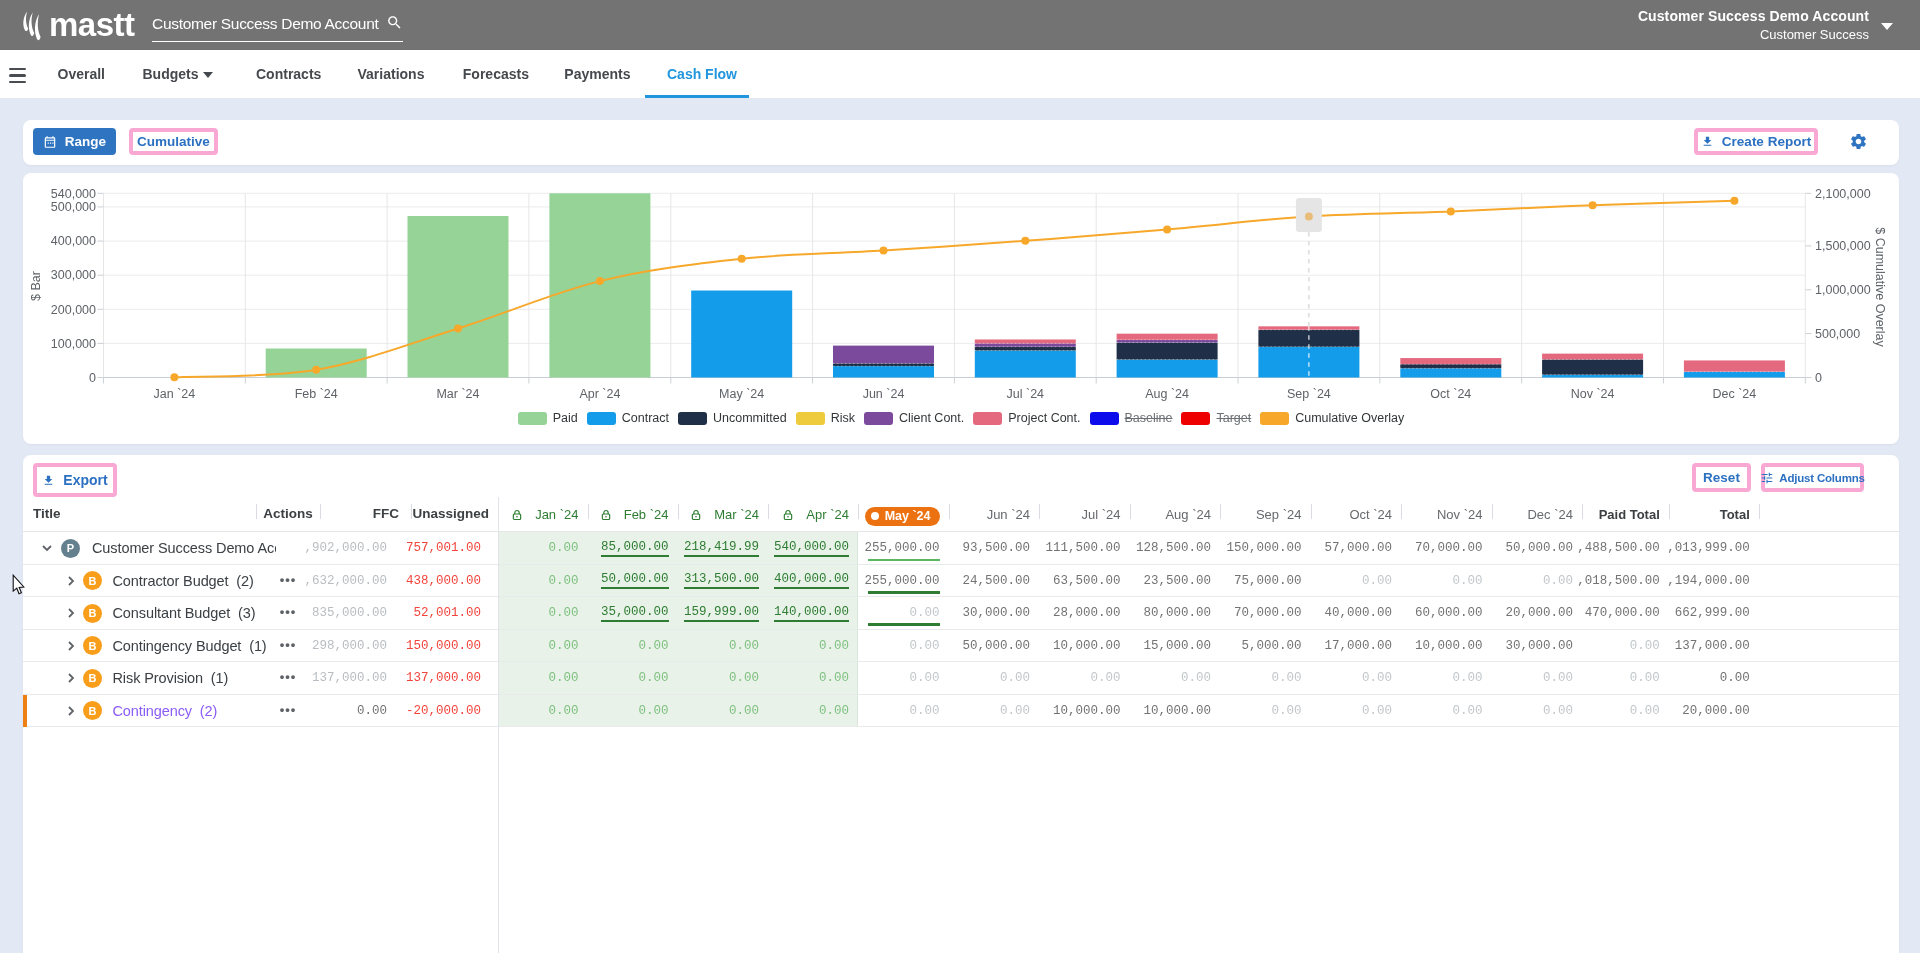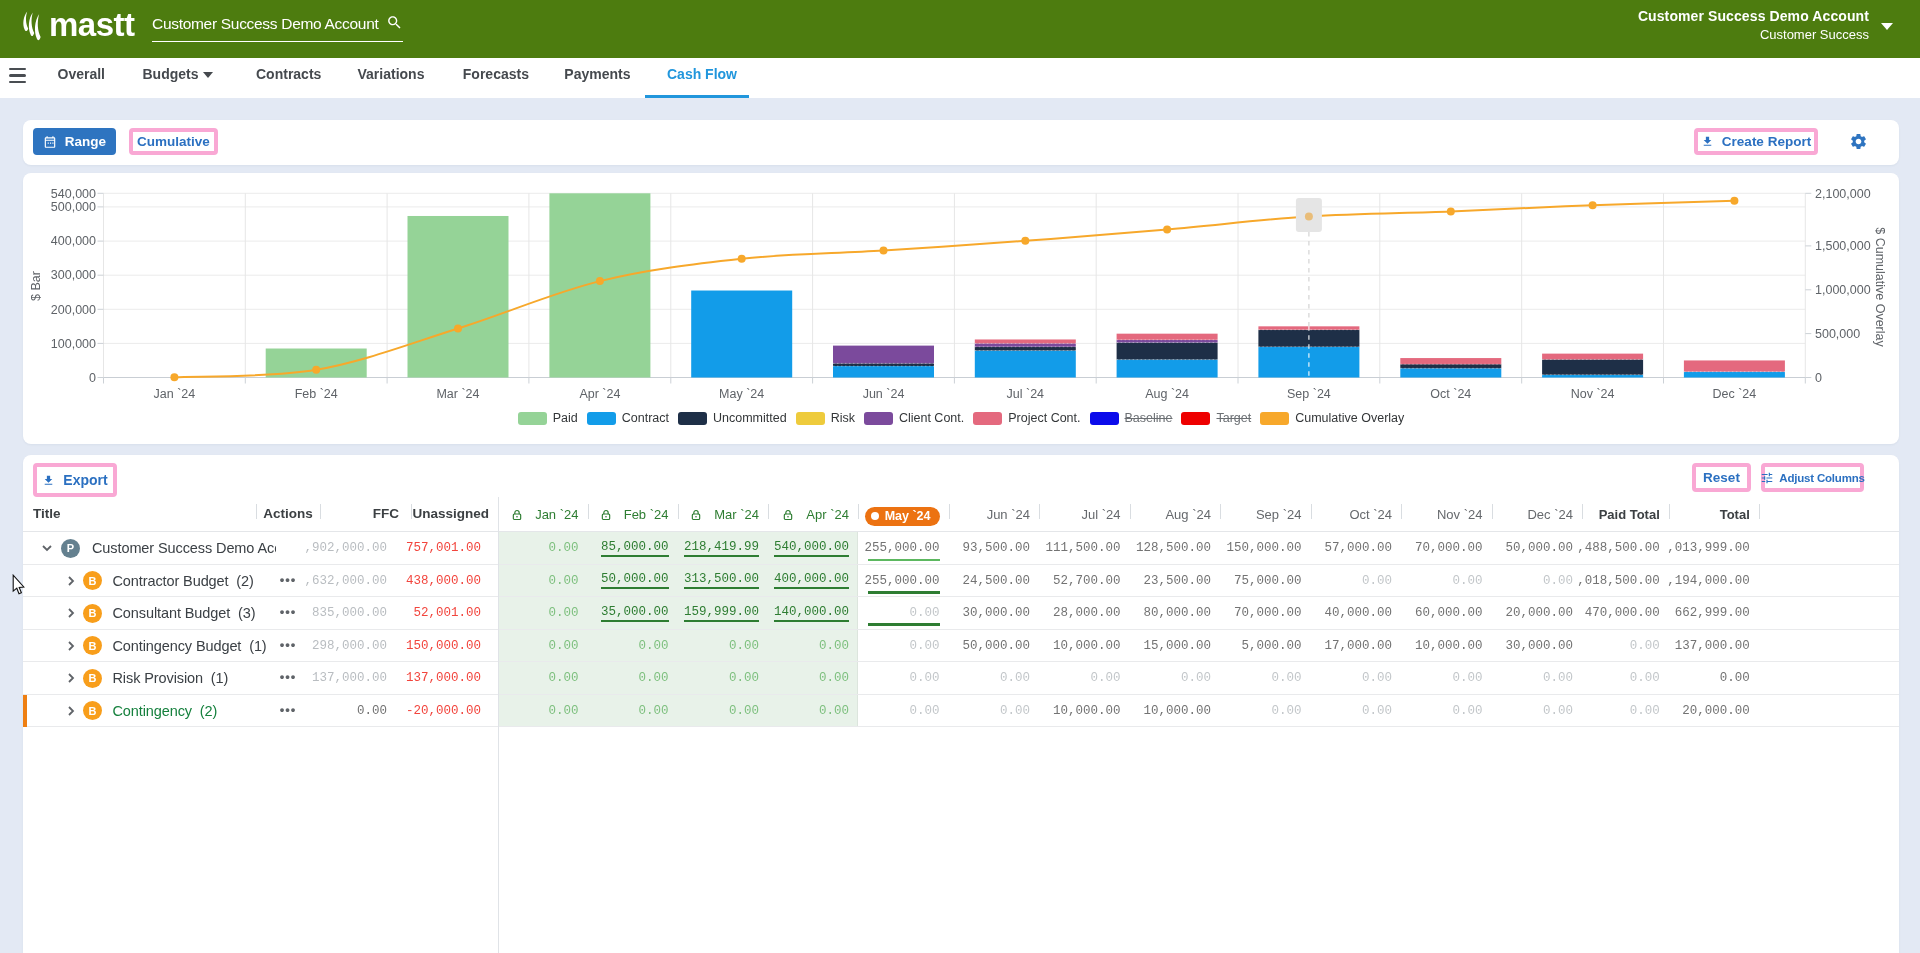--- a/index.html
+++ b/index.html
@@ -1,18 +1,18 @@
 <!DOCTYPE html>
 <html><head><meta charset="utf-8"><style>
 
 *{margin:0;padding:0;box-sizing:border-box}
 html,body{width:1920px;height:953px;overflow:hidden;background:#e3e9f4;
   font-family:"Liberation Sans",sans-serif;-webkit-font-smoothing:antialiased}
 .mono{font-family:"Liberation Mono",monospace}
-.nav{position:absolute;left:0;top:0;width:1920px;height:58px;background:#4d7c0f;z-index:5}
+.nav{position:absolute;left:0;top:0;width:1920px;height:50px;background:#737373;z-index:5}
 .logo{position:absolute;left:22px;top:8px;display:flex;align-items:center}
 .logow{color:#fff;font-size:33px;font-weight:700;letter-spacing:-0.5px;line-height:33px}
 .srch{position:absolute;left:152px;top:6px;width:251px;height:36px;border-bottom:1.5px solid #fff;color:#fff;
   font-size:15.5px;font-weight:500;letter-spacing:-0.3px;display:flex;align-items:center;white-space:nowrap}
 .srch svg{position:absolute;right:0;top:8px}
 .acct{position:absolute;right:51px;top:7px;text-align:right;color:#fff}
 .acct .l1{font-size:14px;font-weight:700;line-height:19px;letter-spacing:0.1px}
 .acct .l2{font-size:13px;font-weight:400;line-height:18px}
 .caret{position:absolute;right:27px;top:23px;width:0;height:0;border-left:6.5px solid transparent;
   border-right:6.5px solid transparent;border-top:7px solid #fff}
@@ -377,21 +377,21 @@
       </div>
 <div class="cell mono gd gu" style="left:654.5px;width:90.5px">
         <span>313,500.00</span>
       </div>
 <div class="cell mono gd gu" style="left:745px;width:90px">
         <span>400,000.00</span>
       </div>
 <div class="cell mono dk" style="left:835px;width:90.5px">255,000.00</div>
 <div style="position:absolute;left:844.5px;top:26px;width:72px;height:3px;background:#2e7d32"></div>
 <div class="cell mono dk" style="left:925.5px;width:90.5px">24,500.00</div>
-<div class="cell mono dk" style="left:1016px;width:90.5px">52,700.00</div>
+<div class="cell mono dk" style="left:1016px;width:90.5px">63,500.00</div>
 <div class="cell mono dk" style="left:1106.5px;width:90.5px">23,500.00</div>
 <div class="cell mono dk" style="left:1197px;width:90.5px">75,000.00</div>
 <div class="cell mono zz" style="left:1287.5px;width:90.5px">0.00</div>
 <div class="cell mono zz" style="left:1378px;width:90.5px">0.00</div>
 <div class="cell mono zz" style="left:1468.5px;width:90.5px">0.00</div>
 <div class="cell mono dk" style="left:1559px;width:86.8px">,018,500.00</div>
 <div class="cell mono dk" style="left:1645.8px;width:90px">,194,000.00</div>
 </div>
 <div class="row" style="top:142.0px">
 <svg width="12" height="12" viewBox="0 0 12 12" style="position:absolute;left:42px;top:10px">
@@ -471,21 +471,21 @@
 <div class="cell mono zz" style="left:1468.5px;width:90.5px">0.00</div>
 <div class="cell mono zz" style="left:1559px;width:86.8px">0.00</div>
 <div class="cell mono dk" style="left:1645.8px;width:90px">0.00</div>
 </div>
 <div class="row" style="top:239.5px">
 <div style="position:absolute;left:0;top:0;width:4px;height:32.5px;background:#ee7f12"></div>
 <svg width="12" height="12" viewBox="0 0 12 12" style="position:absolute;left:42px;top:10px">
         <path d="M4 2 L8 6 L4 10" fill="none" stroke="#5f6368" stroke-width="1.8"></path>
       </svg>
 <div class="circ" style="position:absolute;left:60px;top:6.5px;background:#f89e1b">B</div>
-<div class="title" style="left:89.5px;width:163px;overflow:hidden;white-space:nowrap;font-size:14.5px;letter-spacing:-0.1px;color:#15803d">Contingency&nbsp; (2)</div>
+<div class="title" style="left:89.5px;width:163px;overflow:hidden;white-space:nowrap;font-size:14.5px;letter-spacing:-0.1px;color:#8b5cf6">Contingency&nbsp; (2)</div>
 <div class="dots">•••</div>
 <div class="cell mono dk" style="left:297px;width:79px;padding-right:12px">0.00</div>
 <div class="cell mono red" style="left:388px;width:78px;padding-right:8px">-20,000.00</div>
 <div class="cell mono gl" style="left:474.5px;width:90px">0.00</div>
 <div class="cell mono gl" style="left:564.5px;width:90px">0.00</div>
 <div class="cell mono gl" style="left:654.5px;width:90.5px">0.00</div>
 <div class="cell mono gl" style="left:745px;width:90px">0.00</div>
 <div class="cell mono zz" style="left:835px;width:90.5px">0.00</div>
 <div class="cell mono zz" style="left:925.5px;width:90.5px">0.00</div>
 <div class="cell mono dk" style="left:1016px;width:90.5px">10,000.00</div>

